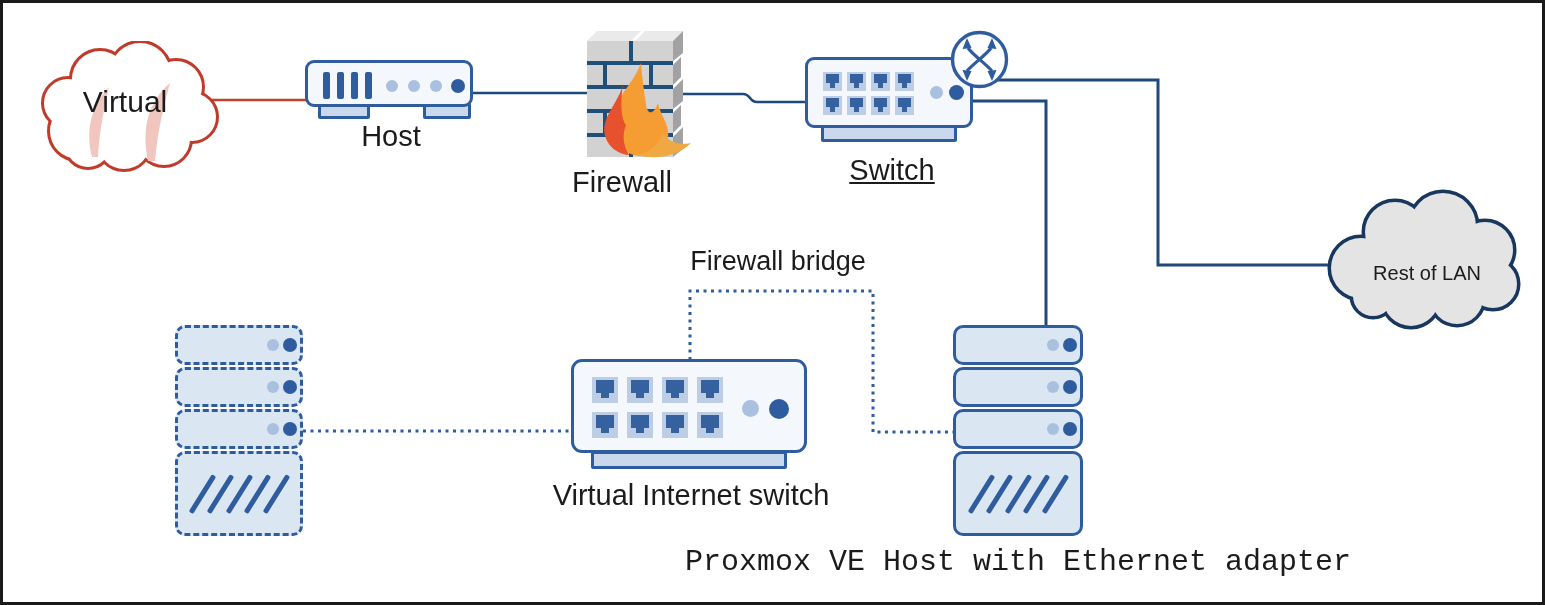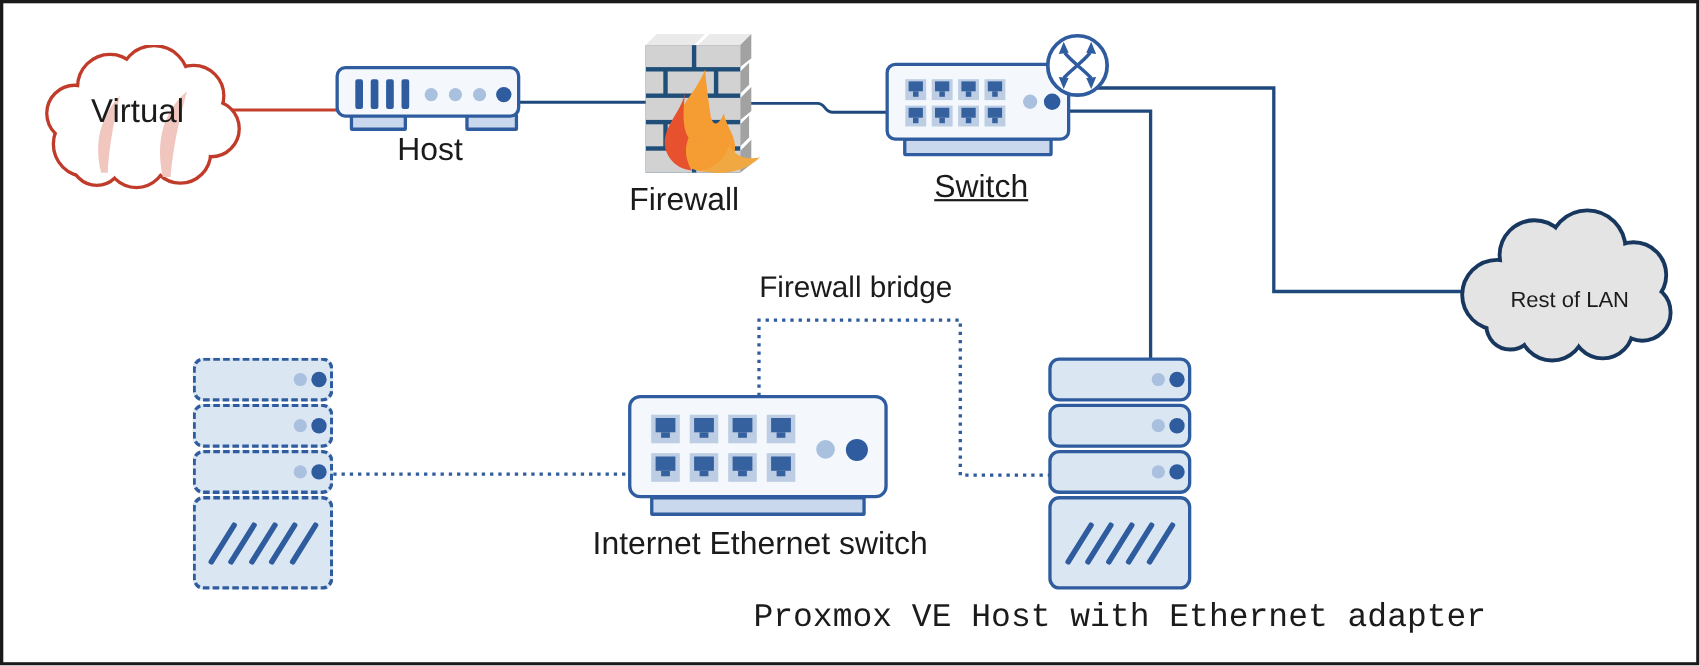--- a/index.html
+++ b/index.html
@@ -241,21 +241,21 @@
       <div class="port"></div>
       <div class="port"></div>
       <div class="port"></div>
       <div class="port"></div>
       <div class="port"></div>
       <div class="port"></div>
     </div>
     <span class="led light" style="left:168px;top:38px;width:17px;height:17px;"></span>
     <span class="led dark" style="left:195px;top:37px;width:20px;height:20px;"></span>
   </div>
-  <div class="label" style="left:688px;top:477px;">Internet Ethernet switch</div>
+  <div class="label" style="left:688px;top:477px;">Virtual Internet switch</div>
 
   <div class="stack" style="left:950px;top:322px;width:130px;">
     <div class="unit">
       <span class="led light" style="left:91px;width:12px;height:12px;"></span>
       <span class="led dark" style="left:107px;width:14px;height:14px;"></span>
     </div>
     <div class="unit">
       <span class="led light" style="left:91px;width:12px;height:12px;"></span>
       <span class="led dark" style="left:107px;width:14px;height:14px;"></span>
     </div>

